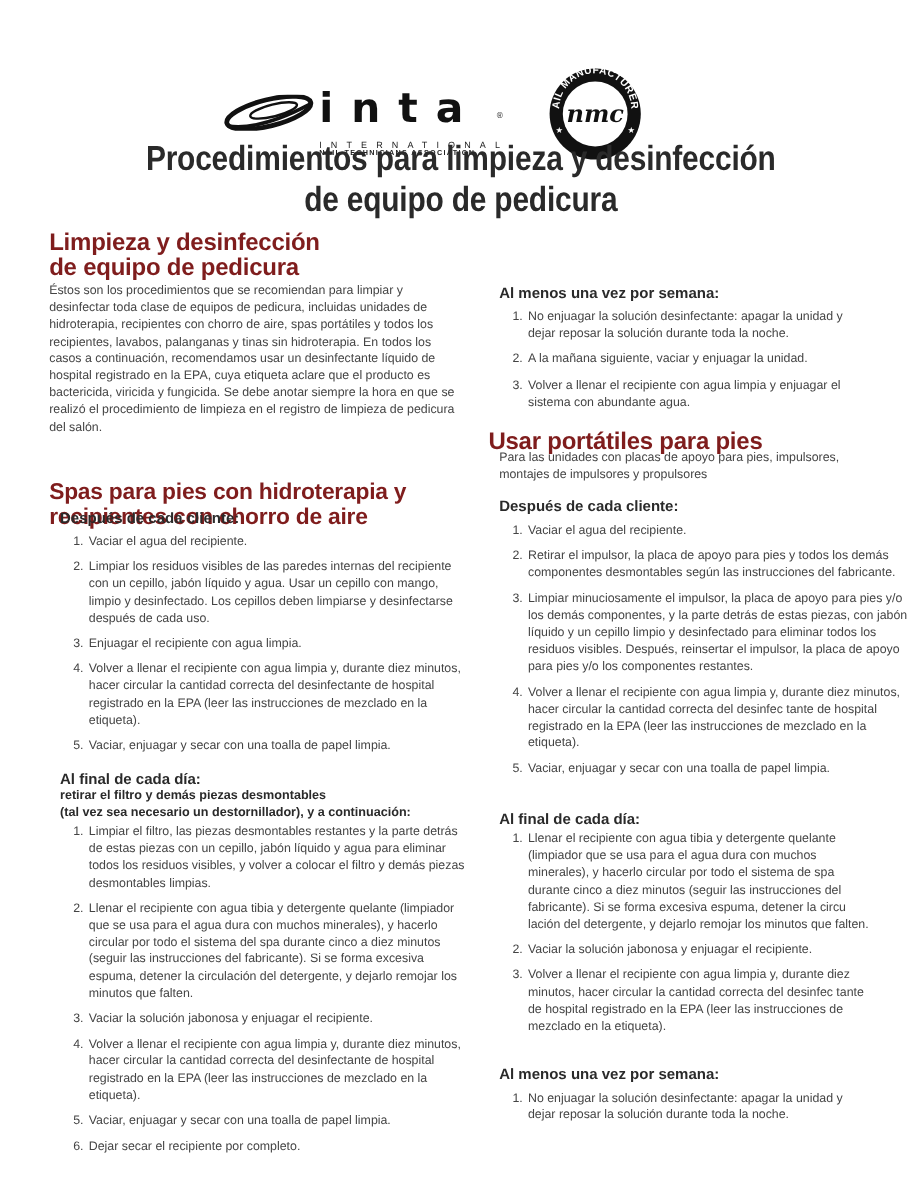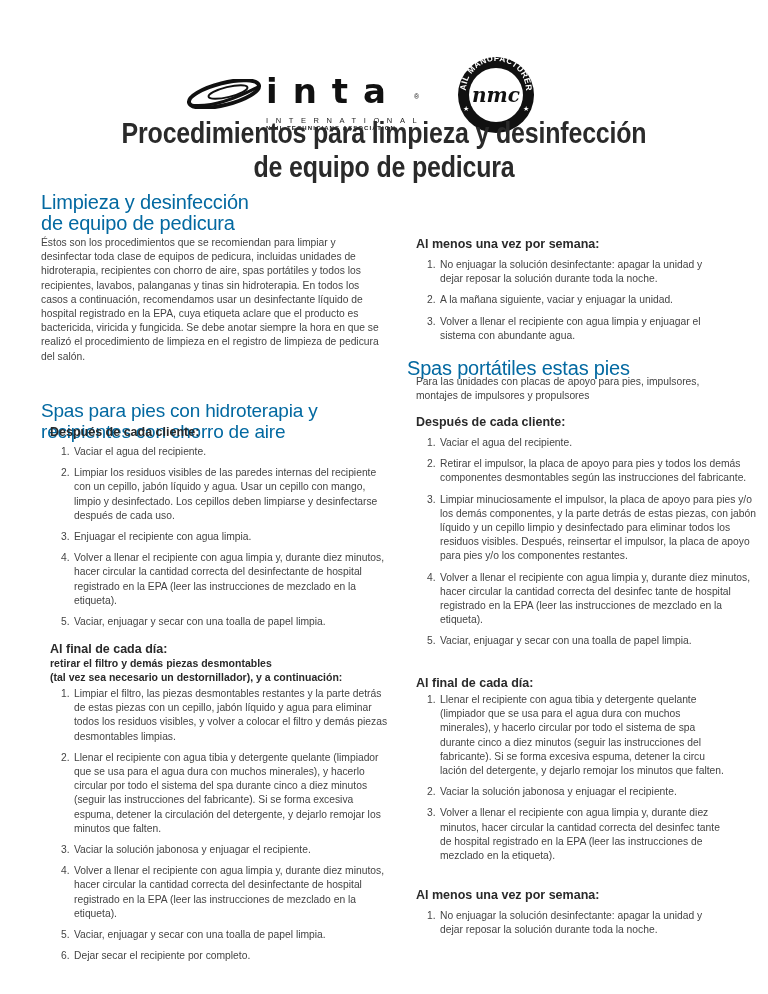--- a/index.html
+++ b/index.html
@@ -16,21 +16,21 @@
   .inta-sub1 { position: absolute; left: 80px; top: 39px; font-size: 7.5px; letter-spacing: 7.6px; color: #222; }
   .inta-sub2 { position: absolute; left: 80px; top: 48px; font-size: 6px; letter-spacing: 1.1px; color: #222; font-weight: bold; }
   .nmc-logo { position: absolute; left: 454px; top: 16px; width: 84px; height: 96px; }
 
   
   .title { position: absolute; left: 0; top: 116px; width: 768px; text-align: center;
            font-size: 29px; font-weight: bold; line-height: 34px; color: #2a2a2a;
            transform: scaleX(0.86); transform-origin: center top; letter-spacing: -0.2px; }
 
   
-  .h2 { position: absolute; font-size: 20px; font-weight: normal; line-height: 21px; color: #0369a1; letter-spacing: -0.2px; }
+  .h2 { position: absolute; font-size: 20px; font-weight: bold; line-height: 21px; color: #7f1d1d; letter-spacing: -0.2px; }
   .h3 { position: absolute; font-size: 12.5px; font-weight: bold; color: #2a2a2a; line-height: 16px; }
   .sub { position: absolute; font-size: 10.5px; font-weight: bold; color: #2a2a2a; line-height: 14px; }
   .para { position: absolute; font-size: 10.3px; line-height: 14.2px; color: #444; }
   ol.steps { position: absolute; list-style: none; font-size: 10.3px; line-height: 14.2px; color: #444; }
   ol.steps li { padding-left: 13px; text-indent: -13px; margin-bottom: 7px; }
   ol.steps li .num { display: inline-block; width: 13px; text-indent: 0; }
 </style>
 </head>
 <body>
 
@@ -105,21 +105,21 @@
   <li><span class="num">6.</span><span>Dejar secar el recipiente por completo.</span></li>
 </ol>
 
 <h3 class="h3" style="left:416px; top:236px;">Al menos una vez por semana:</h3>
 <ol class="steps" style="left:427px; top:258px; width:300px;">
   <li><span class="num">1.</span><span>No enjuagar la solución desinfectante: apagar la unidad y dejar reposar la solución durante toda la noche.</span></li>
   <li><span class="num">2.</span><span>A la mañana siguiente, vaciar y enjuagar la unidad.</span></li>
   <li><span class="num">3.</span><span>Volver a llenar el recipiente con agua limpia y enjuagar el sistema con abundante agua.</span></li>
 </ol>
 
-<h2 class="h2" style="left:407px; top:358px;">Spas portátiles estas pies</h2>
+<h2 class="h2" style="left:407px; top:358px;">Usar portátiles para pies</h2>
 <p class="para" style="left:416px; top:375px; width:290px;">Para las unidades con placas de apoyo para pies, impulsores, montajes de impulsores y propulsores</p>
 
 <h3 class="h3" style="left:416px; top:414px;">Después de cada cliente:</h3>
 <ol class="steps" style="left:427px; top:436px; width:330px;">
   <li><span class="num">1.</span><span>Vaciar el agua del recipiente.</span></li>
   <li><span class="num">2.</span><span>Retirar el impulsor, la placa de apoyo para pies y todos los demás componentes desmontables según las instrucciones del fabricante.</span></li>
   <li><span class="num">3.</span><span>Limpiar minuciosamente el impulsor, la placa de apoyo para pies y/o los demás componentes, y la parte detrás de estas piezas, con jabón líquido y un cepillo limpio y desinfectado para eliminar todos los residuos visibles. Después, reinsertar el impulsor, la placa de apoyo para pies y/o los componentes restantes.</span></li>
   <li><span class="num">4.</span><span>Volver a llenar el recipiente con agua limpia y, durante diez minutos, hacer circular la cantidad correcta del desinfec tante de hospital registrado en la EPA (leer las instrucciones de mezclado en la etiqueta).</span></li>
   <li><span class="num">5.</span><span>Vaciar, enjuagar y secar con una toalla de papel limpia.</span></li>
 </ol>

